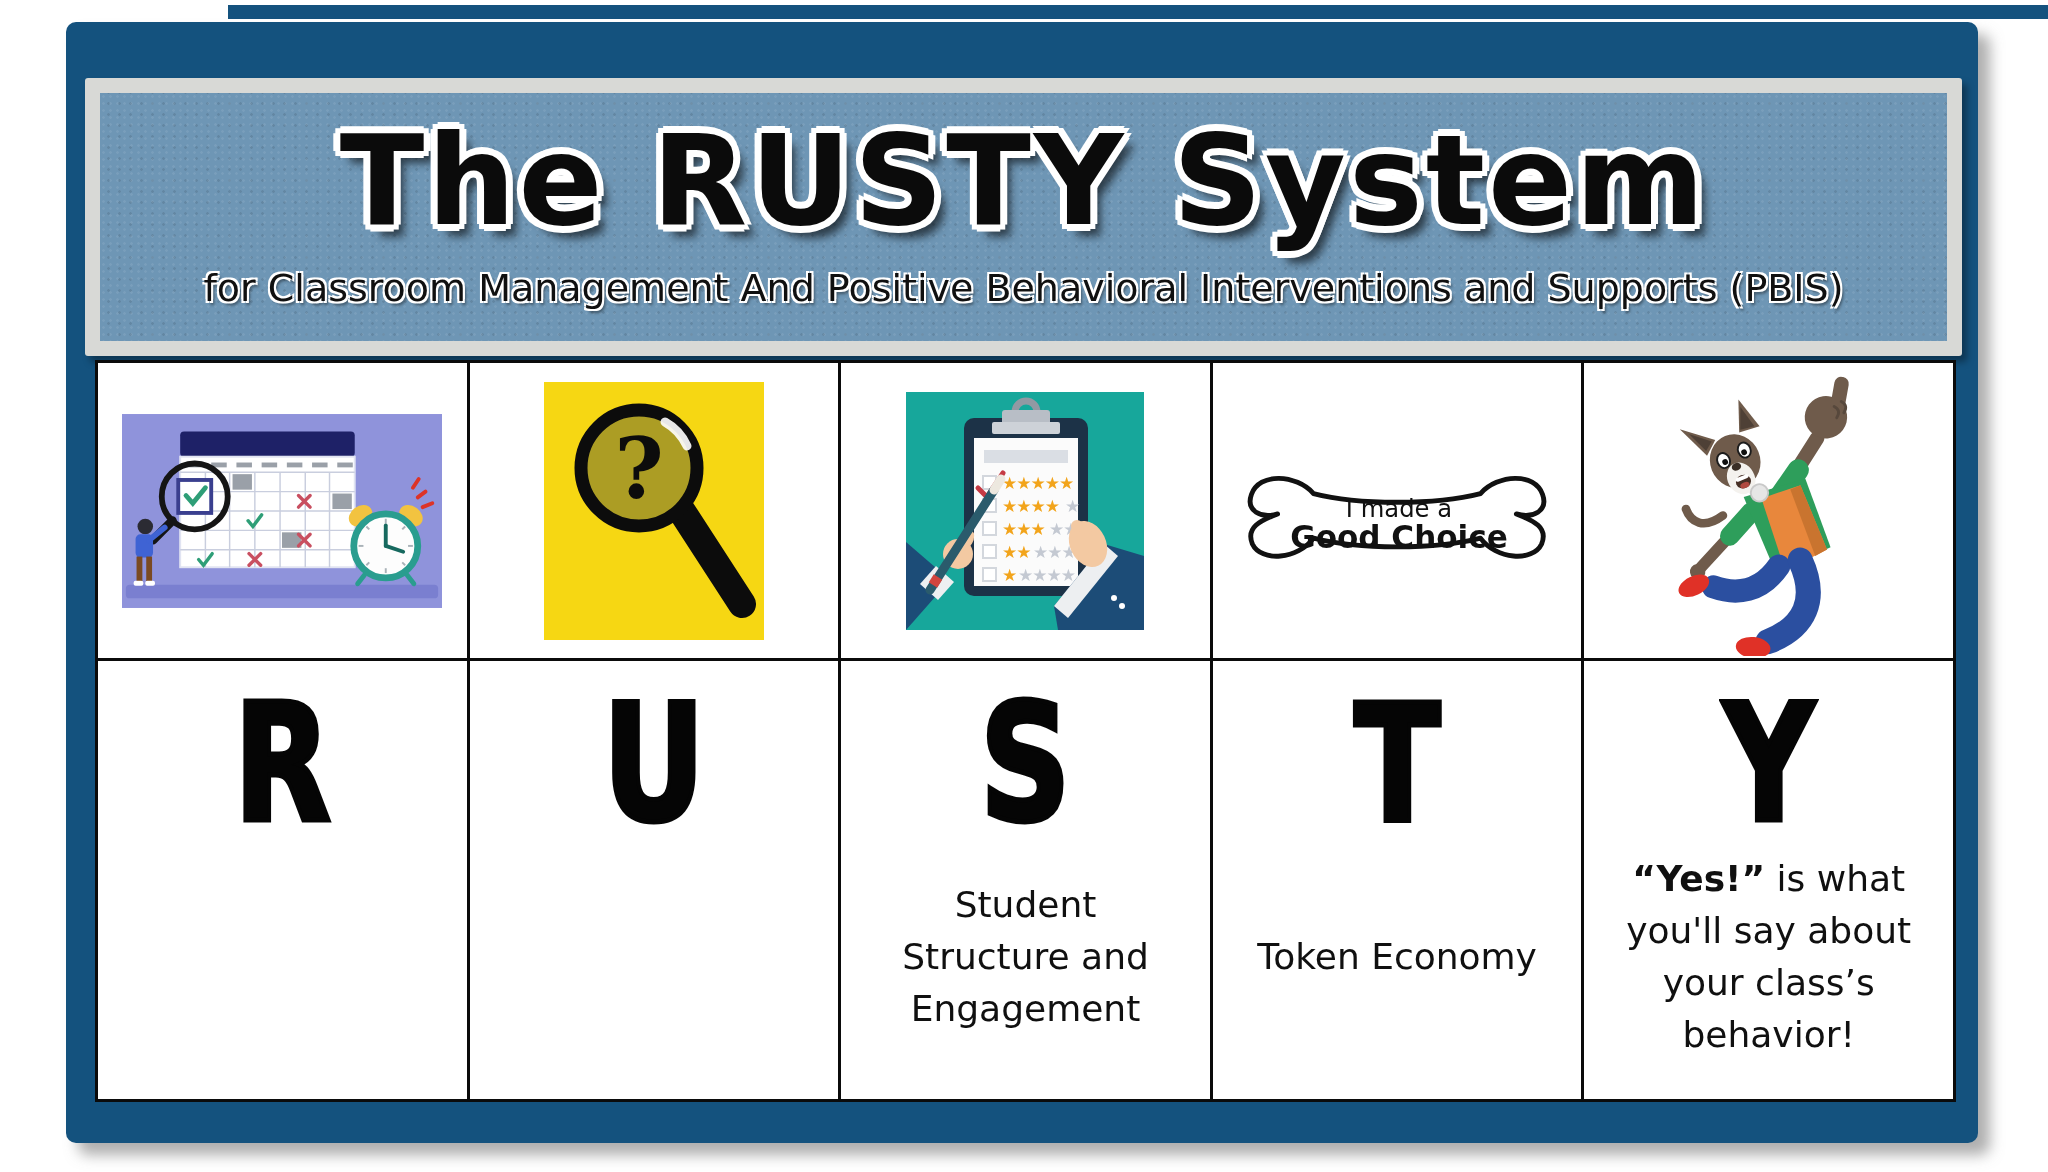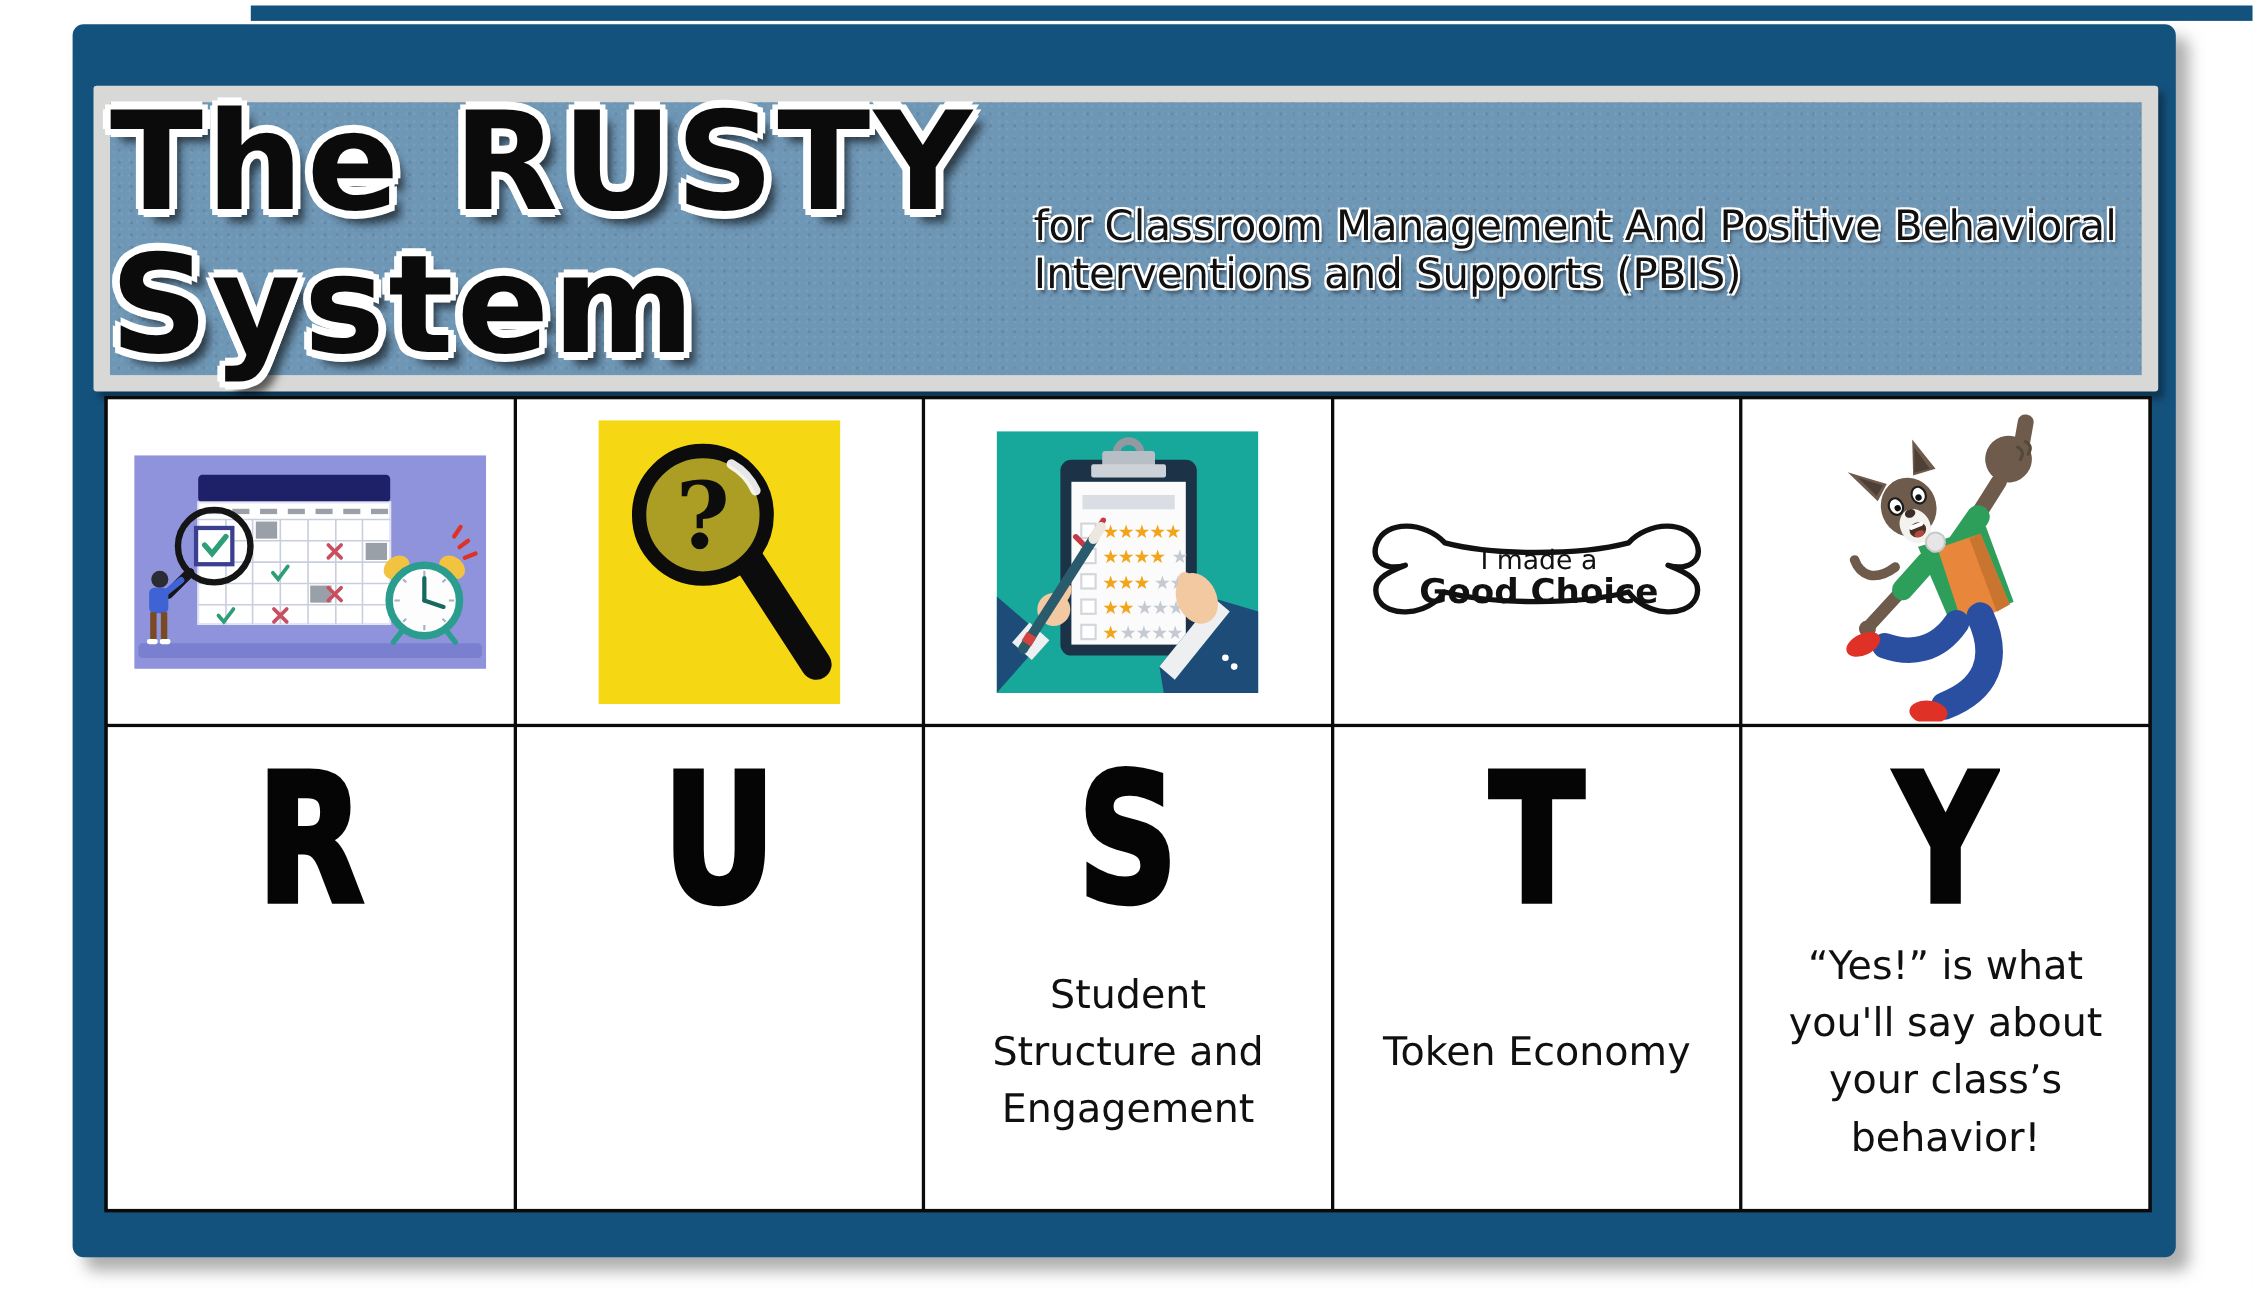--- a/index.html
+++ b/index.html
@@ -7,39 +7,39 @@
         font-family:"DejaVu Sans","Liberation Sans",sans-serif;}
   .backbar{position:absolute;left:228px;top:5px;width:1820px;height:14px;background:var(--navy);}
   .poster{position:absolute;left:66px;top:22px;width:1912px;height:1121px;background:var(--navy);
           border-radius:10px;box-shadow:12px 12px 14px rgba(110,110,110,.55);}
   .header-box{position:absolute;left:19px;top:56px;width:1877px;height:278px;background:var(--frame_gray);
           border-radius:3px;padding:15px;box-sizing:border-box;box-shadow:5px 6px 7px rgba(0,0,0,.35);}
   .header-inner{width:100%;height:100%;background:var(--header_blue);
           background-image:radial-gradient(rgba(255,255,255,.08) 1px,transparent 1.6px),
                            radial-gradient(rgba(0,0,0,.10) 1px,transparent 1.6px);
           background-size:7px 7px,11px 11px;background-position:0 0,3px 5px;
-          display:flex;flex-direction:row;align-items:center;justify-content:center;}
+          display:flex;flex-direction:column;align-items:center;justify-content:center;}
   .title{font-size:124px;font-weight:bold;color:#0b0b0b;letter-spacing:3px;line-height:1.05;margin-top:-8px;
          text-shadow:-5px -5px 0 #fff,5px -5px 0 #fff,-5px 5px 0 #fff,5px 5px 0 #fff,
                      -7px 0 0 #fff,7px 0 0 #fff,0 -7px 0 #fff,0 7px 0 #fff,
                      10px 12px 8px rgba(0,0,0,.6);}
   .subtitle{font-size:38px;font-weight:normal;color:#101010;margin-top:20px;
          text-shadow:-2px -2px 0 #fff,2px -2px 0 #fff,-2px 2px 0 #fff,2px 2px 0 #fff,
                      3px 4px 3px rgba(0,0,0,.45);}
   .grid{position:absolute;left:29px;top:338px;width:1861px;height:742px;background:var(--table_line);
         border:3px solid var(--table_line);display:grid;grid-template-columns:repeat(5,1fr);
         grid-template-rows:295px 1fr;gap:3px;box-sizing:border-box;}
   .cell{background:#ffffff;display:flex;align-items:center;justify-content:center;overflow:hidden;}
   .cell.letter-cell{flex-direction:column;justify-content:flex-start;}
   .letter{font-size:162px;font-weight:bold;color:#050505;line-height:142px;margin-top:32px;
           transform:scaleX(.78);-webkit-text-stroke:5px #050505;}
   .desc{flex:1;display:flex;flex-direction:column;justify-content:center;padding:0 8px 20px 8px;
         font-size:36px;line-height:52px;text-align:center;color:#101010;}
   .desc .ln{display:block;}
-  .desc b{font-weight:normal;}
+  .desc b{font-weight:bold;}
   svg text{font-family:"DejaVu Sans","Liberation Sans",sans-serif;}
 </style>
 </head>
 <body>
 
 <div class="page">
 
   <div class="backbar"></div>
 
   <div class="poster">

